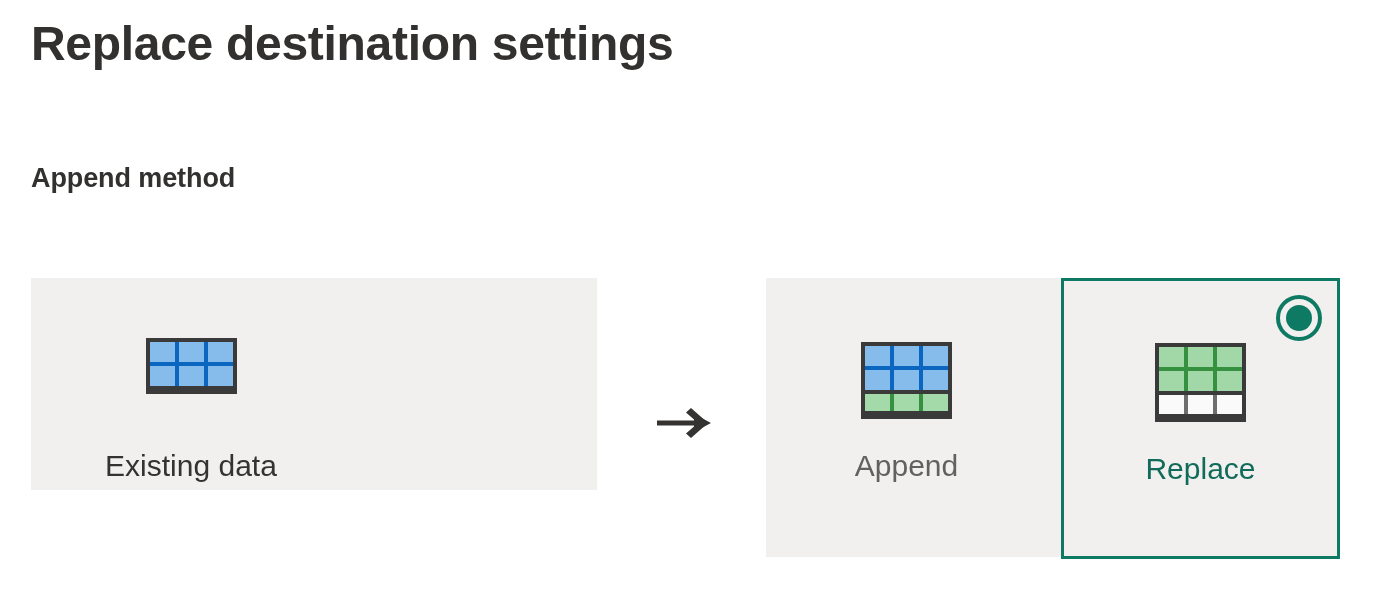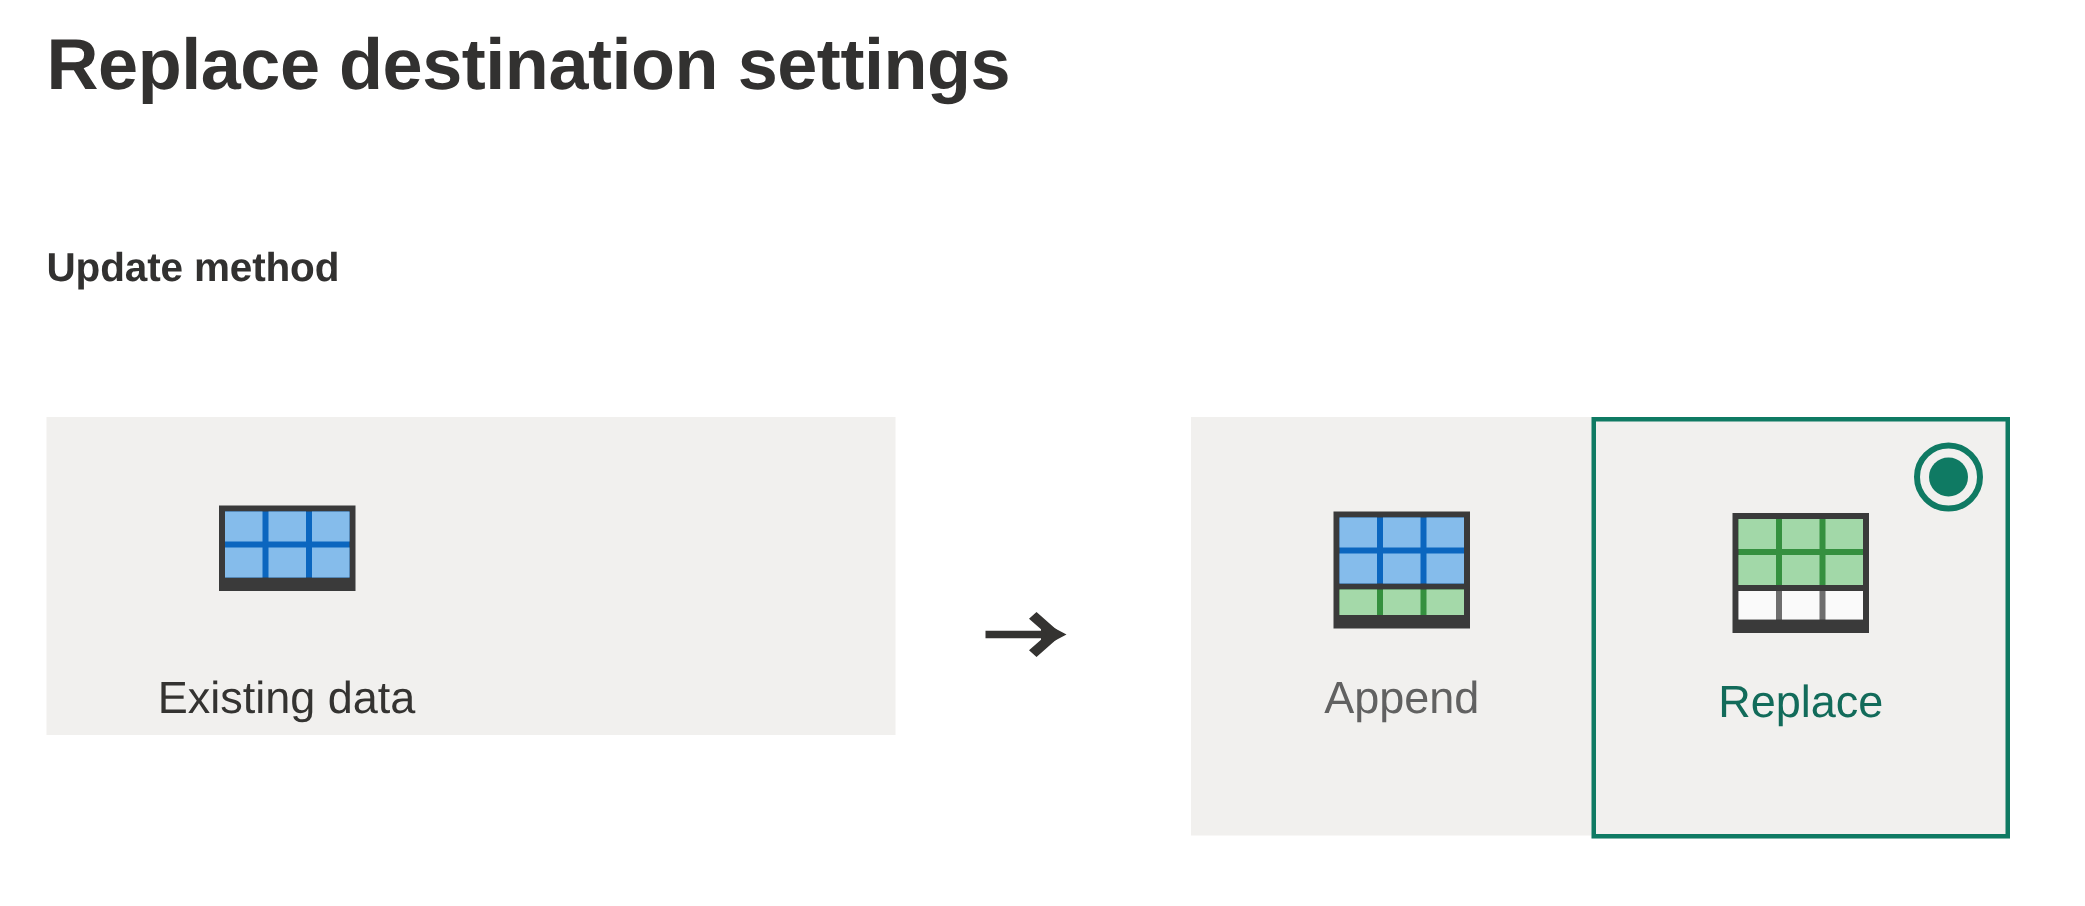--- a/index.html
+++ b/index.html
@@ -53,21 +53,21 @@
     background: #f1f0ee;
     box-sizing: border-box;
   }
   #source-card {
     left: 31px;
     top: 0;
     width: 566px;
     height: 212px;
   }
   #append-card {
-    left: 794px;
+    left: 766px;
     top: 0;
     width: 334px;
     height: 279px;
   }
   #replace-card {
     left: 1061px;
     top: 0;
     width: 279px;
     height: 281px;
     border: 3px solid #0f7a63;
@@ -184,21 +184,21 @@
     width: 48px;
     height: 48px;
   }
   #replace-radio svg { display: block; }
 </style>
 </head>
 <body>
 
 <div id="page-title">Replace destination settings</div>
 
-<div id="section-title">Update method</div>
+<div id="section-title">Append method</div>
 
 <div id="method-row">
 
   <div class="card" id="source-card">
 
     <div class="option" id="opt-existing">
       <div class="icon-wrap">
         <span class="grid-icon" id="icon-existing-data">
           <span class="inner-bg">
             <span class="grid-row">

